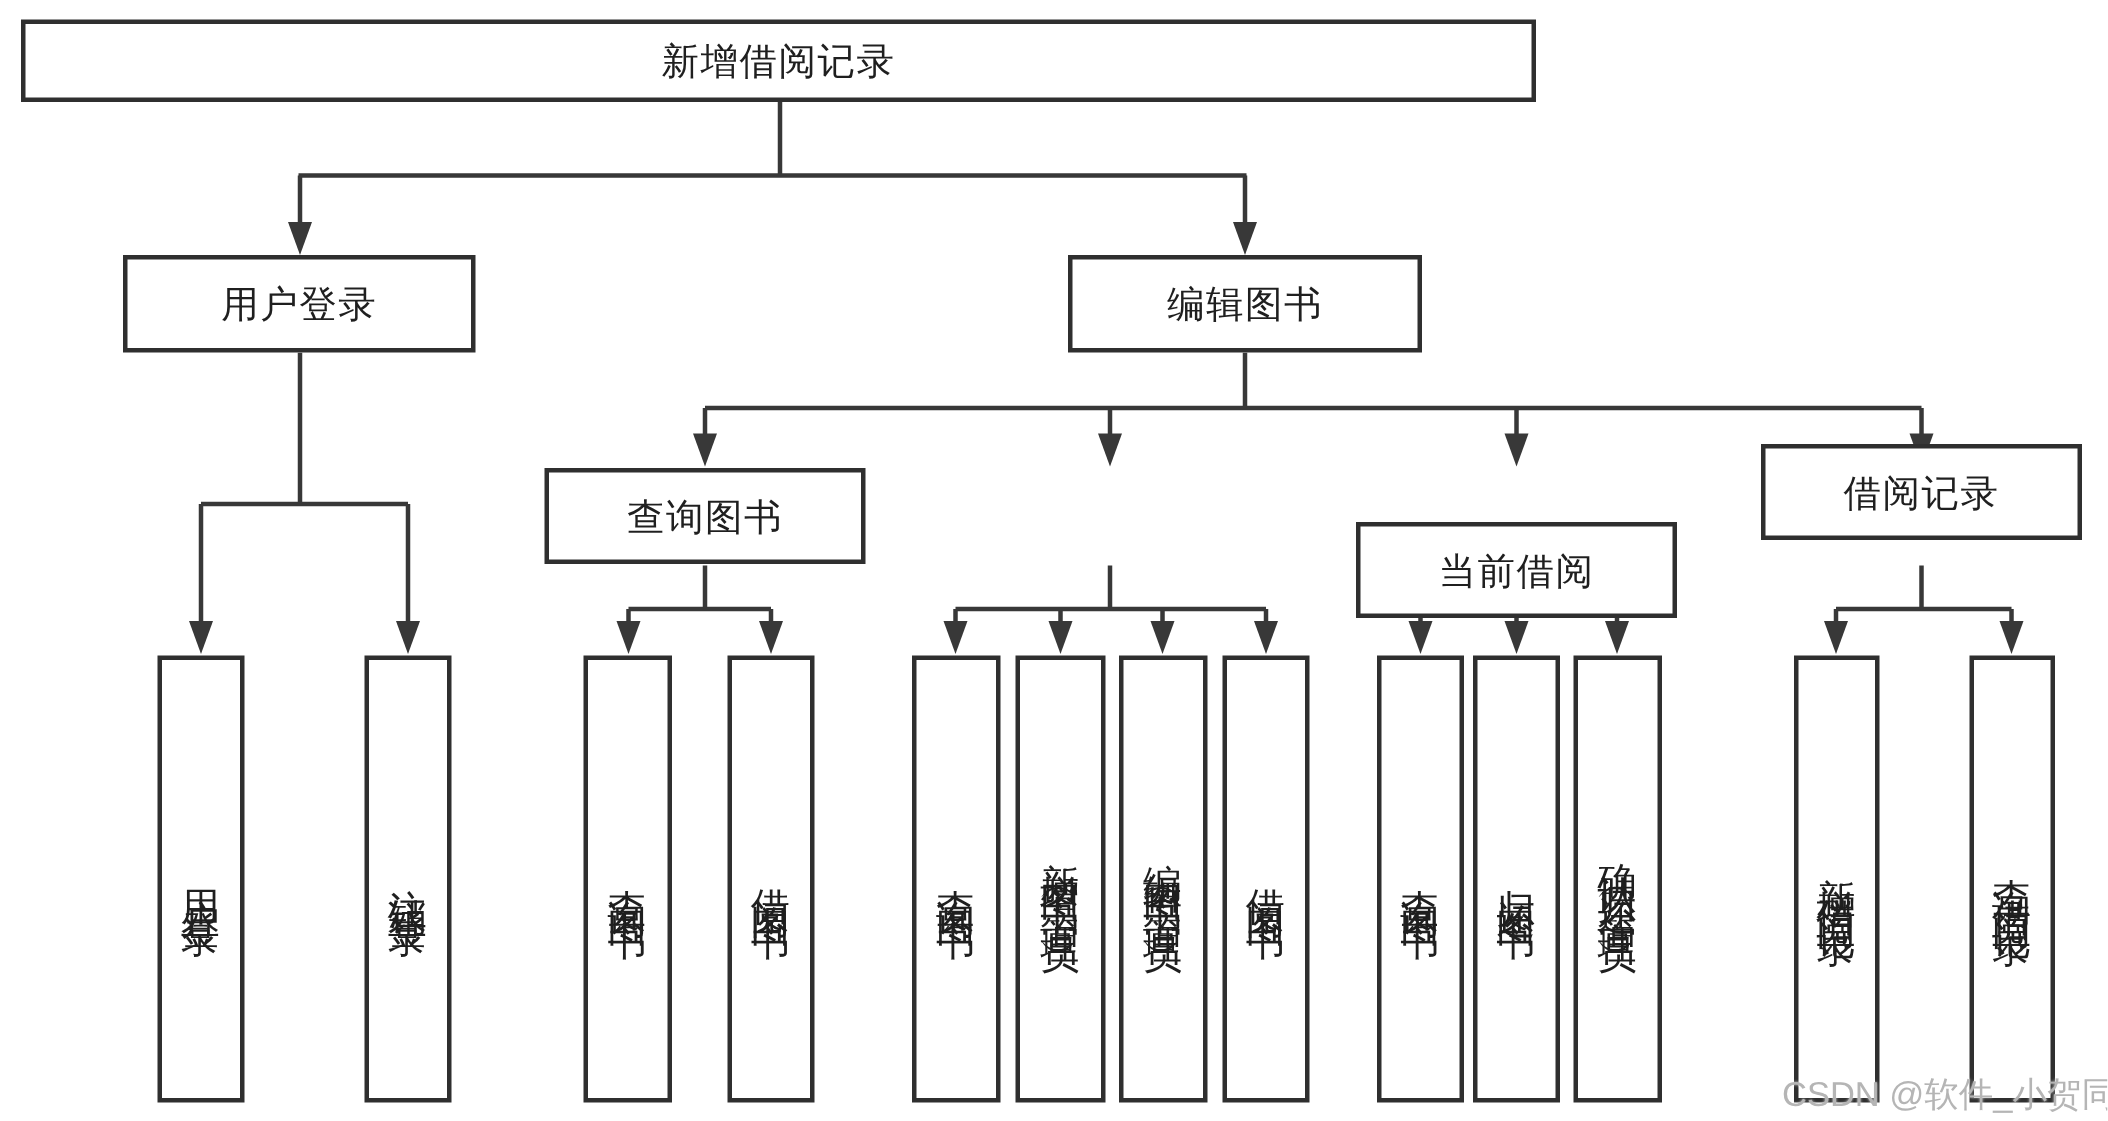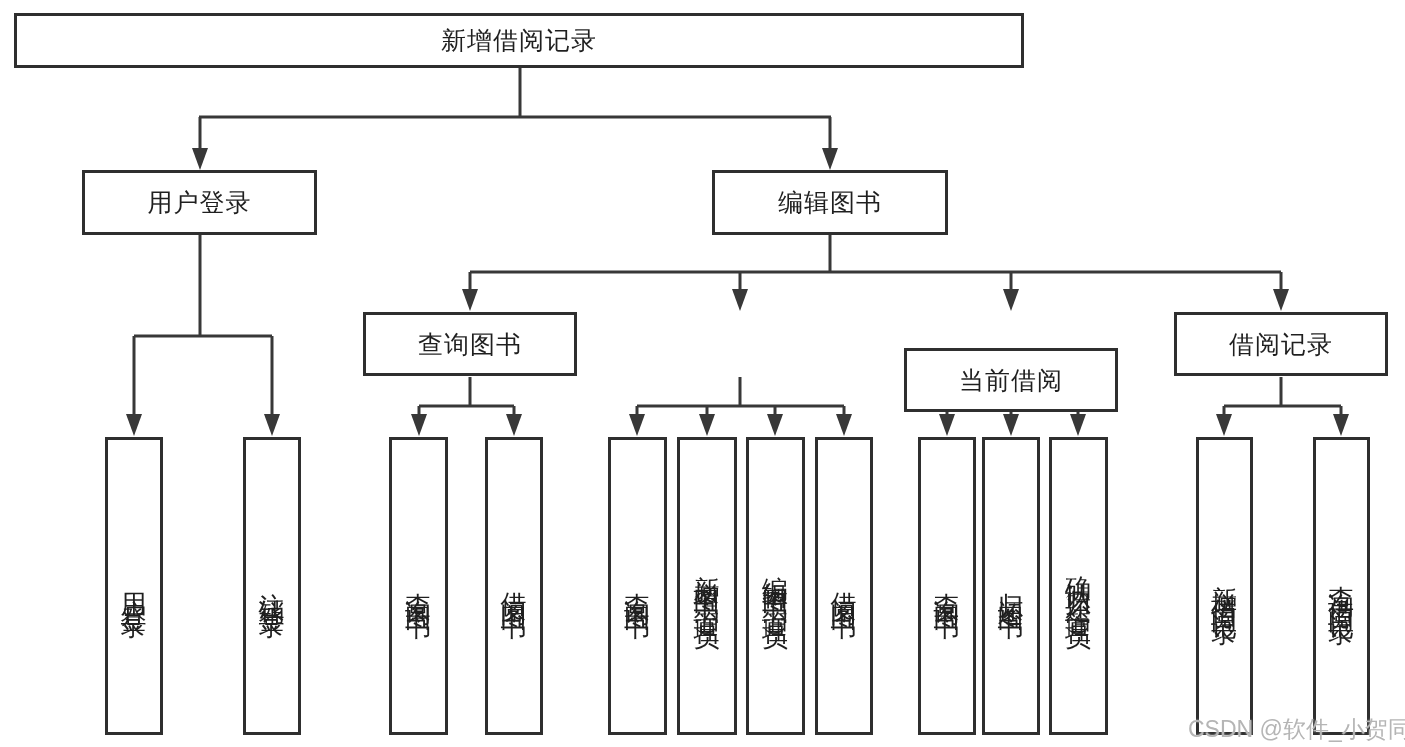--- a/index.html
+++ b/index.html
@@ -44,21 +44,21 @@
 
   
   .n-root  { left: 14px;  top: 13px;  width: 1010px; height: 55px; }
   
   .n-login { left: 82px;  top: 170px; width: 235px; height: 65px; }
   .n-mgmt  { left: 712px; top: 170px; width: 236px; height: 65px; }
   
   .n-rec   { left: 363px;  top: 312px; width: 214px; height: 64px; }
   .n-bor   { left: 633px;  top: 312px; width: 214px; height: 64px; }
   .n-cur   { left: 904px;  top: 312px; width: 214px; height: 64px; margin-top: 36px; }
-  .n-recd  { left: 1174px; top: 312px; width: 214px; height: 64px; }
+  .n-recd  { left: 1174px; top: 296px; width: 214px; height: 64px; }
   
   .leaf  { top: 437px; width: 58px; height: 298px; }
   .lf-a1 { left: 105px; }
   .lf-a2 { left: 243px; }
   .lf-b1 { left: 389px; width: 59px; }
   .lf-b2 { left: 485px; }
   .lf-c1 { left: 608px; width: 59px; }
   .lf-c2 { left: 677px; width: 60px; }
   .lf-c3 { left: 746px; width: 59px; }
   .lf-c4 { left: 815px; }

